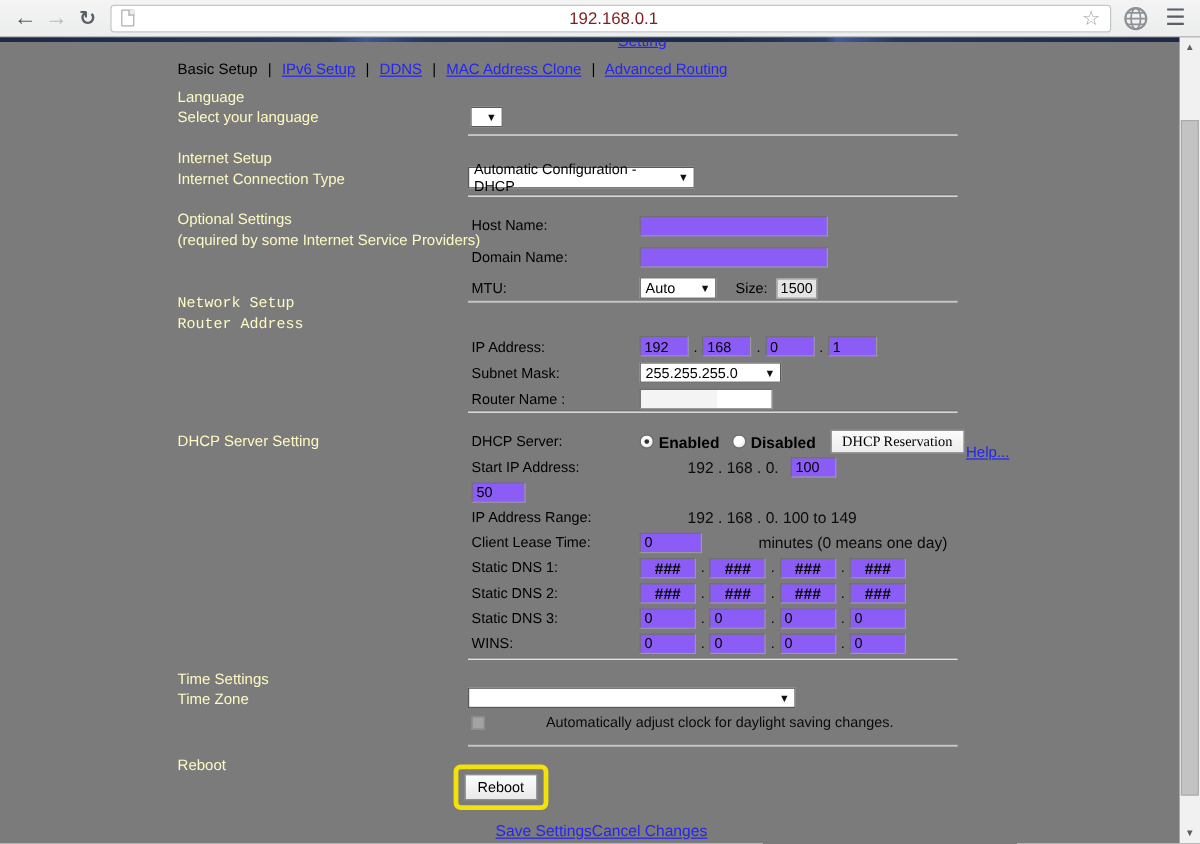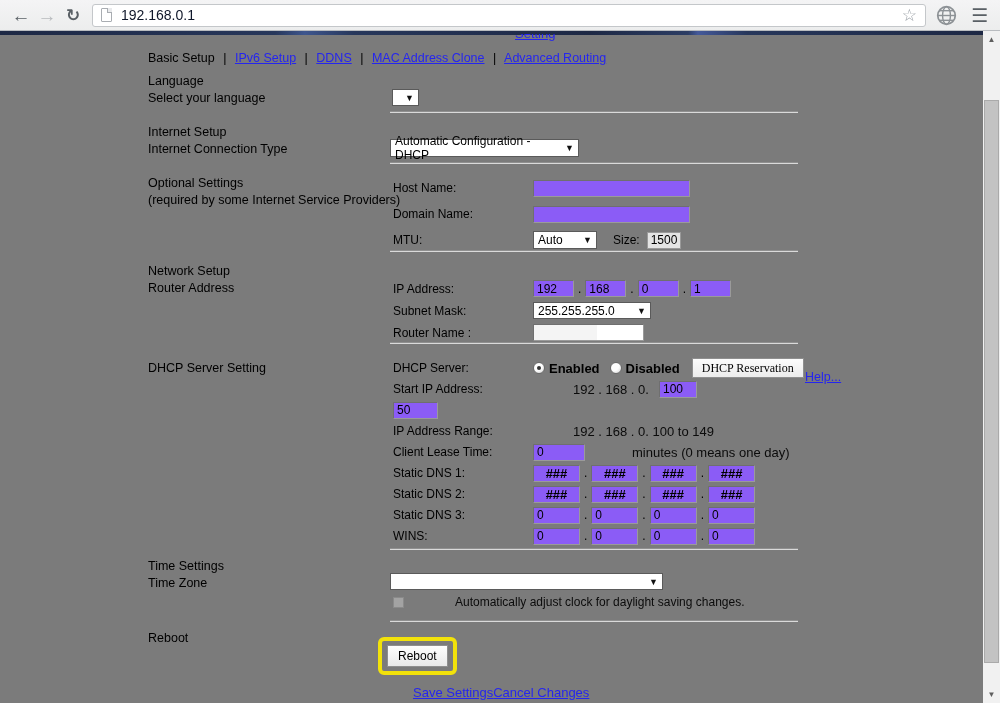--- a/index.html
+++ b/index.html
@@ -11,21 +11,21 @@
   .chrome { position:absolute; top:0; left:0; width:1000px; height:31px;
     background:linear-gradient(#f4f4f5,#eceded); border-bottom:1px solid #b9bcc0;
     display:flex; align-items:center; padding:0 8px; z-index:30; }
   .nav-btn { width:26px; text-align:center; font-size:19px; font-weight:bold; color:#595f65; cursor:pointer; line-height:1; }
   .nav-btn.disabled { color:#b7babd; }
   .nav-btn.reload { font-size:17px; }
   .urlbar { flex:1; height:23px; margin:0 10px 0 6px; background:#fff; border:1px solid #c4c7ca;
     border-radius:3px; display:flex; align-items:center; padding:0 8px; }
   .doc-icon { width:11px; height:14px; border:1px solid #a9adb2; border-radius:1px; position:relative; margin-right:9px; background:#fff; flex:0 0 auto; }
   .doc-icon::before { content:""; position:absolute; right:-1px; top:-1px; width:4px; height:4px; background:#e9eaec; border-left:1px solid #a9adb2; border-bottom:1px solid #a9adb2; }
-  .url-text { font-size:14px; color:#0f172a; flex:1; }
+  .url-text { font-size:14px; color:#7f1d1d; flex:1;text-align:center; }
   .star { font-size:17px; color:#9aa0a6; line-height:1; cursor:pointer; }
   .globe { width:21px; height:21px; margin-right:14px; cursor:pointer; }
   .menu-icon { font-size:19px; color:#595f65; line-height:1; margin-right:4px; cursor:pointer; }
 
   
   .scrollbar { position:absolute; top:31px; right:0; width:17px; height:672px; background:#f1f1f1; z-index:25; }
   .scroll-arrow { position:absolute; left:0; width:17px; height:14px; text-align:center; font-size:8px; color:#5e5e5e; line-height:14px; cursor:pointer; }
   .scroll-arrow.up { top:2px; }
   .scroll-arrow.down { bottom:1px; }
   .scroll-thumb { position:absolute; left:1px; top:69px; width:15px; height:563px; background:#c3c3c3; border:1px solid #aaaaaa; cursor:grab; }
@@ -34,23 +34,23 @@
   .navy-line { position:absolute; top:31px; left:0; width:983px; height:4px;
     background:linear-gradient(90deg,#1d2844 0%,#27375b 28%,#3e568e 31%,#27375b 36%,#1d2844 60%,#2c3d64 70%,#44599a 71%,#27375b 76%,#1d2844 100%); z-index:5; }
   .top-clip { position:absolute; left:515px; top:34px; height:8px; overflow:hidden; z-index:6; }
   .top-clip a { display:block; margin-top:-8px; font-size:13px; color:#2525ef; text-decoration:underline; }
 
   a.plink { color:#2525ef; text-decoration:underline; cursor:pointer; }
 
   .tabbar { position:absolute; left:148px; top:51px; font-size:12.5px; color:#000; }
   .tabbar .sep { margin:0 5px; color:#000; }
 
-  .left-heading { position:absolute; left:148px; font-size:12.5px; color:#000000; line-height:17px; }
+  .left-heading { position:absolute; left:148px; font-size:12.5px; color:#fef9c3; line-height:17px; }
   #lh-language { top:73px; } #lh-internet { top:124px; } #lh-optional { top:175px; }
-  #lh-network { top:263px; } #lh-dhcp { top:360px; } #lh-time { top:558px; } #lh-reboot { top:630px; }
+  #lh-network { top:245px;font-family:Liberation Mono, monospace; } #lh-dhcp { top:360px; } #lh-time { top:558px; } #lh-reboot { top:630px; }
 
   .sep-line { position:absolute; left:390px; width:408px; height:2px;
     background:linear-gradient(#6b6b6b,#ffffff); }
   #hr1{top:111px;} #hr2{top:162px;} #hr3{top:250px;} #hr4{top:342px;} #hr5{top:548px;} #hr6{top:620px;}
 
   
   .fselect { background:#fff; border:1px solid #5a5a5a; display:flex; align-items:center;
     font-size:12px; color:#000; padding:0 4px; cursor:pointer; position:absolute; }
   .fselect .arr { margin-left:auto; font-size:9px; color:#111; padding-left:6px; }
   #language-select { left:392px; top:89px; width:27px; height:17px; }

